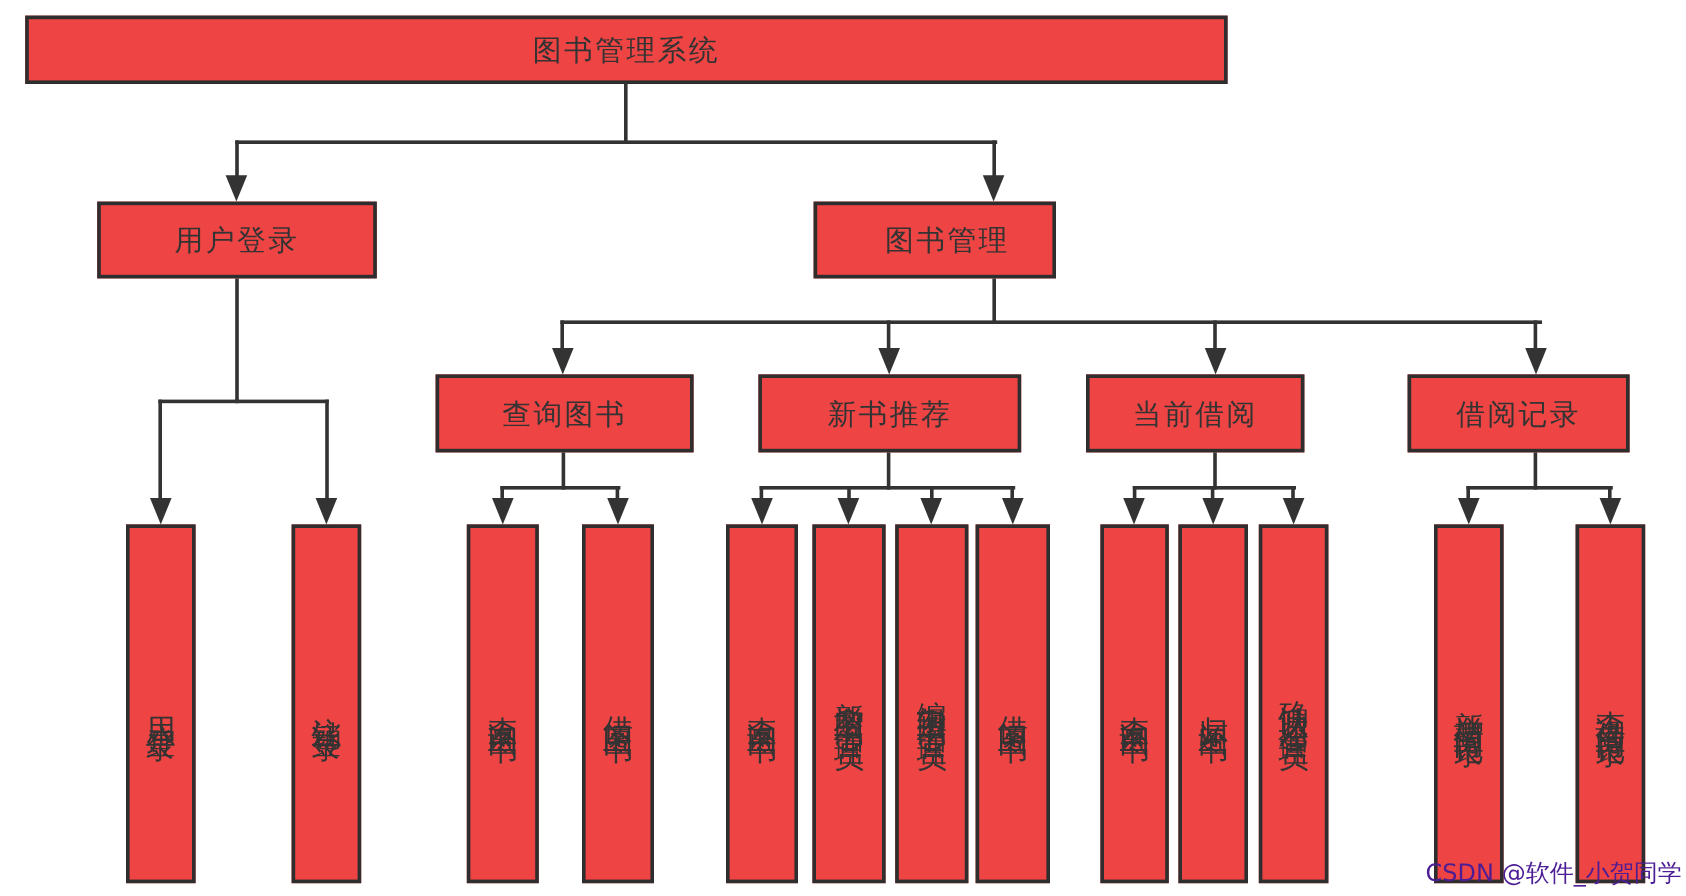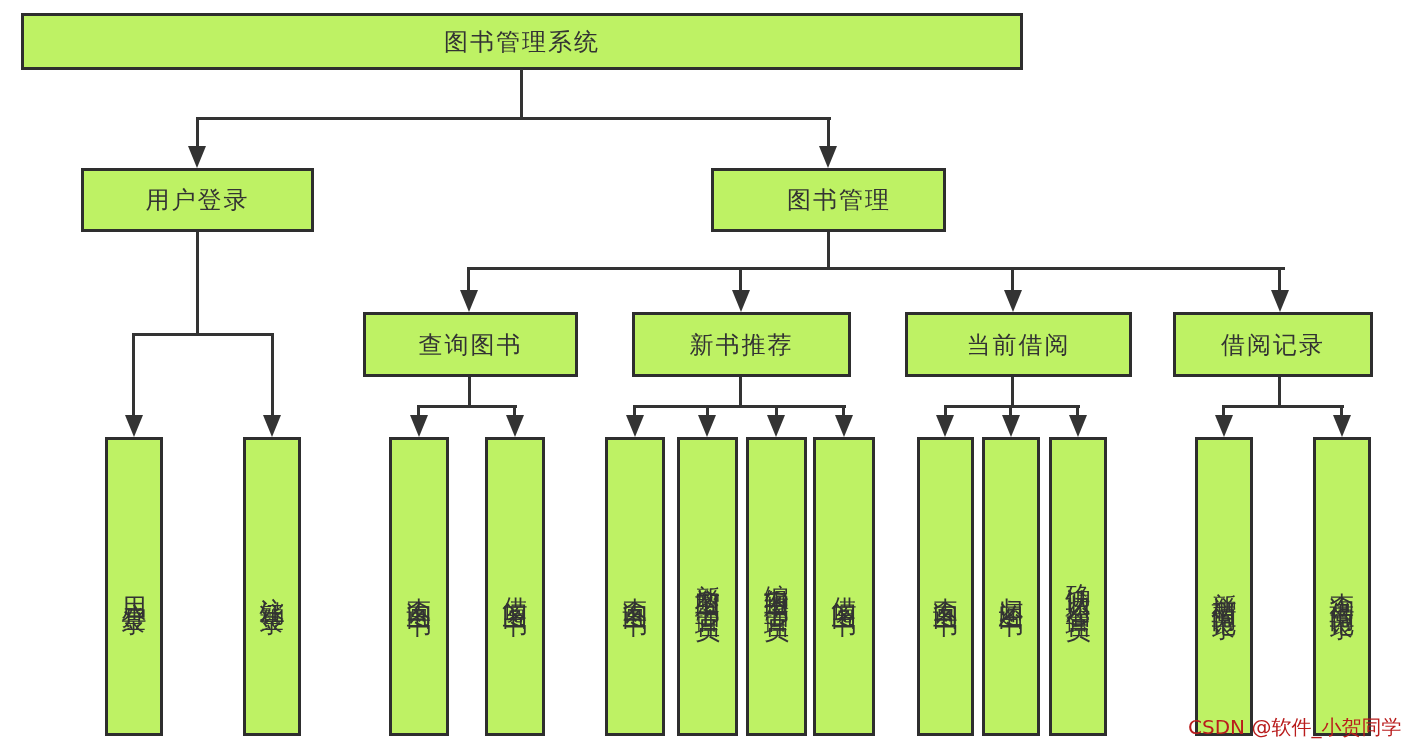--- a/index.html
+++ b/index.html
@@ -1,69 +1,69 @@
 <!DOCTYPE html>
 <html><head>
 <meta charset="utf-8">
 <style>
   html,body{margin:0;padding:0;background:#ffffff;}
   #canvas{
     position:relative;width:1405px;height:747px;background:#ffffff;
     font-family:"DejaVu Sans",sans-serif;color:#333;overflow:hidden;
   }
   .box{
-    position:absolute;border:3px solid #2e2e2e;background:#bef264;box-sizing:border-box;
+    position:absolute;border:3px solid #2e2e2e;background:#ef4444;box-sizing:border-box;
     display:flex;align-items:center;justify-content:center;color:#333;
   }
   .hbox{font-size:24px;letter-spacing:2px;white-space:nowrap;}
   .vbox span{
     writing-mode:vertical-rl;text-orientation:mixed;
     font-size:25px;letter-spacing:5px;line-height:1;
   }
   .line{position:absolute;background:#333;}
   .arrow{
     position:absolute;width:0;height:0;
     border-left:9px solid transparent;border-right:9px solid transparent;
     border-top:22px solid #333;
   }
   .watermark{
-    position:absolute;left:1188px;top:714px;font-size:20px;color:#b91c1c;
+    position:absolute;left:1188px;top:714px;font-size:20px;color:#4c1d95;
     z-index:5;white-space:nowrap;
   }
 </style>
 </head>
 <body>
 
 <div id="canvas">
 
   <div class="box hbox" style="left:21px;top:13px;width:1002px;height:57px;">
     <span>图书管理系统</span>
   </div>
 
   <div class="box hbox" style="left:81px;top:168px;width:233px;height:64px;">
     <span>用户登录</span>
   </div>
 
-  <div class="box hbox" style="left:711px;top:168px;width:235px;height:64px;padding-left:21px;">
+  <div class="box hbox" style="left:678px;top:168px;width:202px;height:64px;padding-left:21px;">
     <span>图书管理</span>
   </div>
 
   <div class="box hbox" style="left:363px;top:312px;width:215px;height:65px;">
     <span>查询图书</span>
   </div>
 
   <div class="box hbox" style="left:632px;top:312px;width:219px;height:65px;">
     <span>新书推荐</span>
   </div>
 
-  <div class="box hbox" style="left:905px;top:312px;width:227px;height:65px;">
+  <div class="box hbox" style="left:905px;top:312px;width:182px;height:65px;">
     <span>当前借阅</span>
   </div>
 
-  <div class="box hbox" style="left:1173px;top:312px;width:200px;height:65px;">
+  <div class="box hbox" style="left:1173px;top:312px;width:185px;height:65px;">
     <span>借阅记录</span>
   </div>
 
   <div class="box vbox" style="left:105px;top:437px;width:58px;height:299px;">
     <span>用户登录</span>
   </div>
   <div class="box vbox" style="left:243px;top:437px;width:58px;height:299px;">
     <span>注销登录</span>
   </div>
   <div class="box vbox" style="left:389px;top:437px;width:60px;height:299px;">

